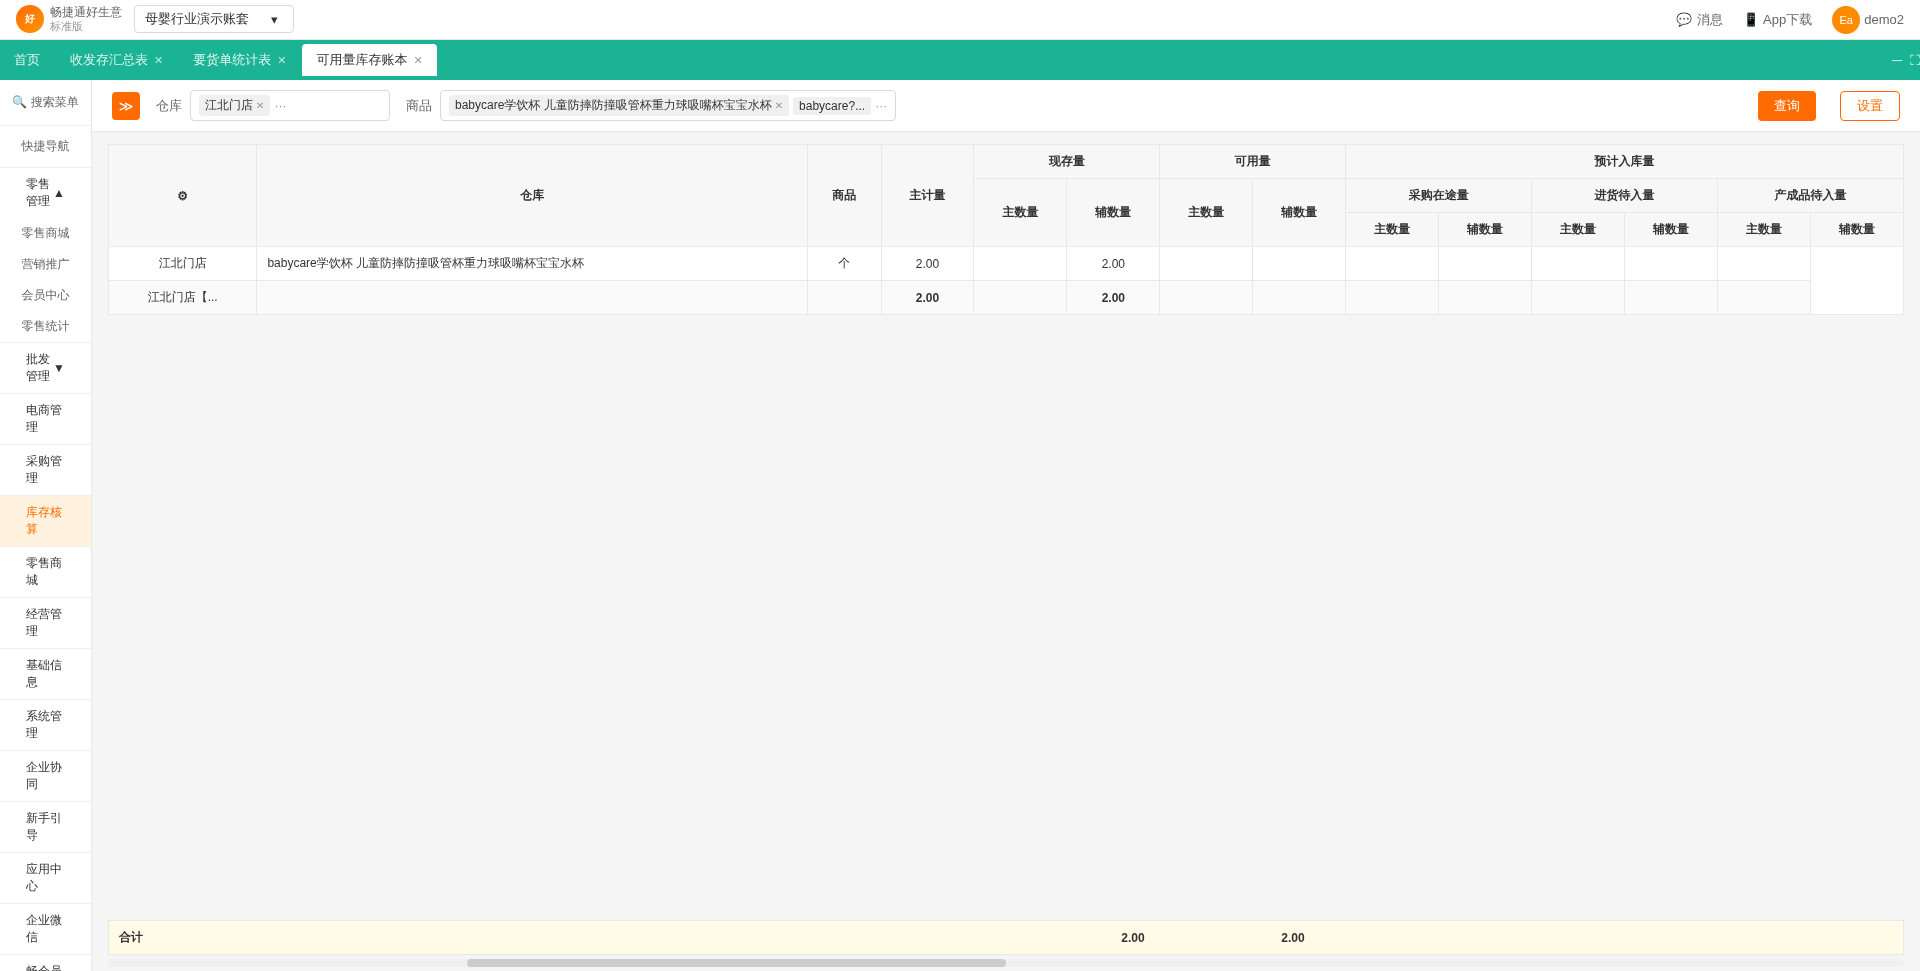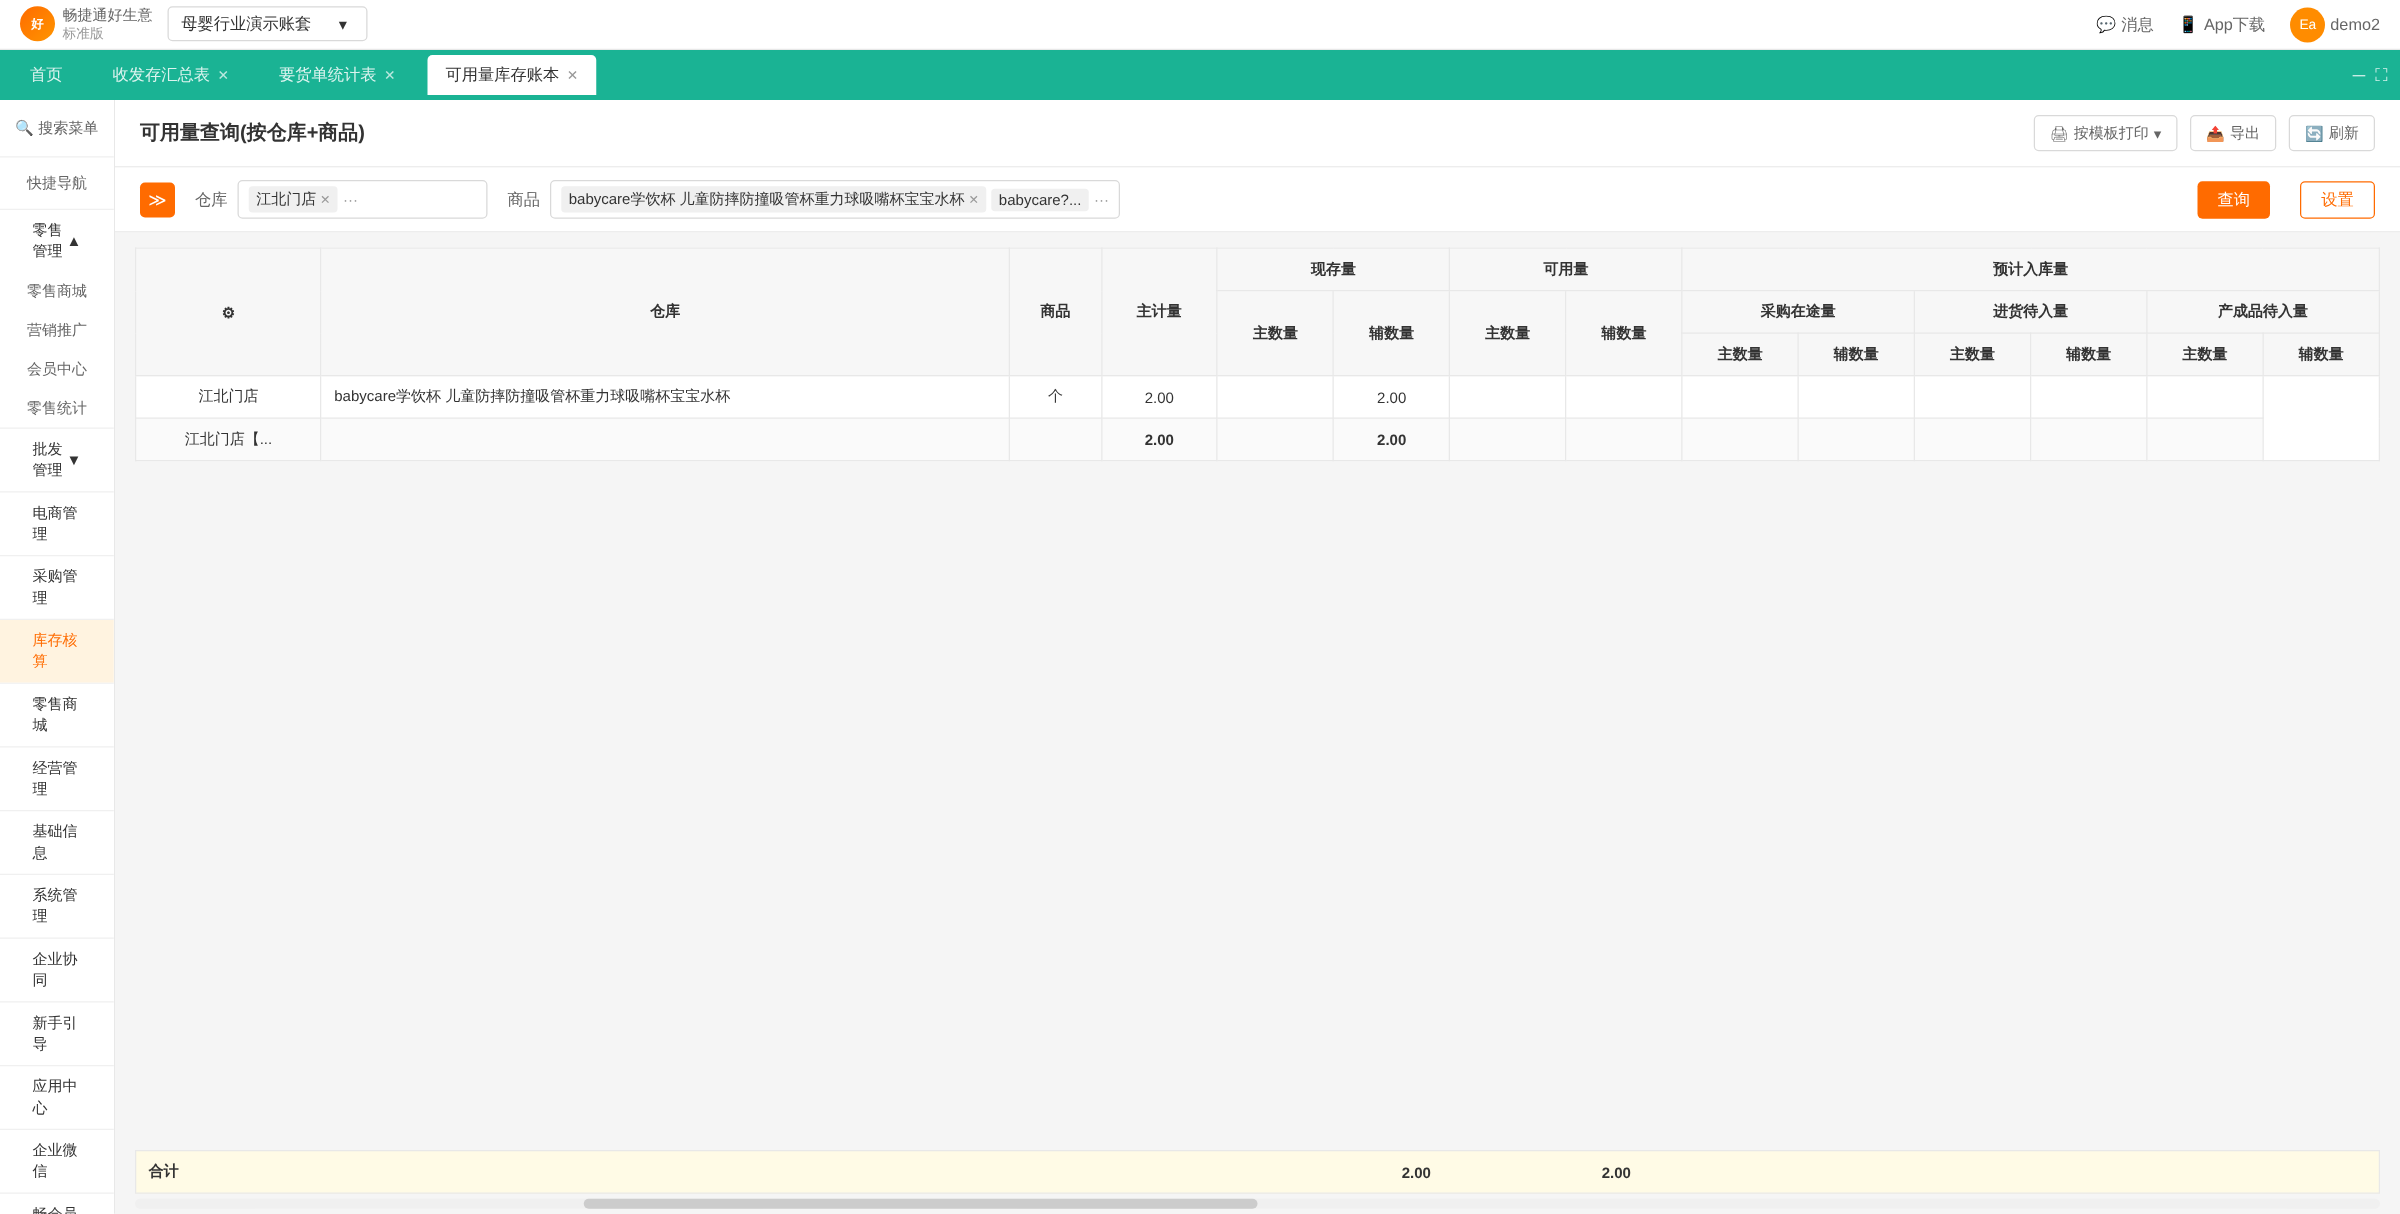--- a/index.html
+++ b/index.html
@@ -24,22 +24,22 @@
     .top-header-right { display: flex; align-items: center; gap: 20px; }
     .header-action { display: flex; align-items: center; gap: 4px; cursor: pointer; color: #666; font-size: 13px; }
     .user-avatar { width: 28px; height: 28px; border-radius: 50%; background: #ff8c00; display: flex; align-items: center; justify-content: center; color: white; font-size: 11px; }
 
     
     .tab-bar {
       height: 40px;
       background: #1ab394;
       display: flex;
       align-items: center;
-      padding: 0 10px;
-      gap: 12px;
+      padding: 0 0;
+      gap: 2px;
       justify-content: space-between;
     }
     .tab-item {
       height: 32px;
       padding: 0 14px;
       display: flex;
       align-items: center;
       gap: 6px;
       cursor: pointer;
       border-radius: 4px 4px 0 0;
@@ -414,38 +414,20 @@
 
     <div class="sidebar-section">
       <div class="sidebar-section-header">
         <span>畅会员</span>
       </div>
     </div>
   </div>
 
   <div class="content-area">
 
-    <div class="page-header">
-      <div class="page-title">可用量查询(按仓库+商品)</div>
-      <div class="page-actions">
-        <button class="action-btn">
-          <span>🖨</span>
-          <span>按模板打印</span>
-          <span class="chevron-down"></span>
-        </button>
-        <button class="action-btn">
-          <span>📤</span>
-          <span>导出</span>
-        </button>
-        <button class="action-btn">
-          <span>🔄</span>
-          <span>刷新</span>
-        </button>
-      </div>
-    </div>
 
     <div class="filter-area">
       <div class="filter-toggle">≫</div>
       <div class="filter-group">
         <span class="filter-label">仓库</span>
         <div class="filter-input">
           <span class="filter-tag">
             <span>江北门店</span>
             <span class="filter-tag-close">✕</span>
           </span>

